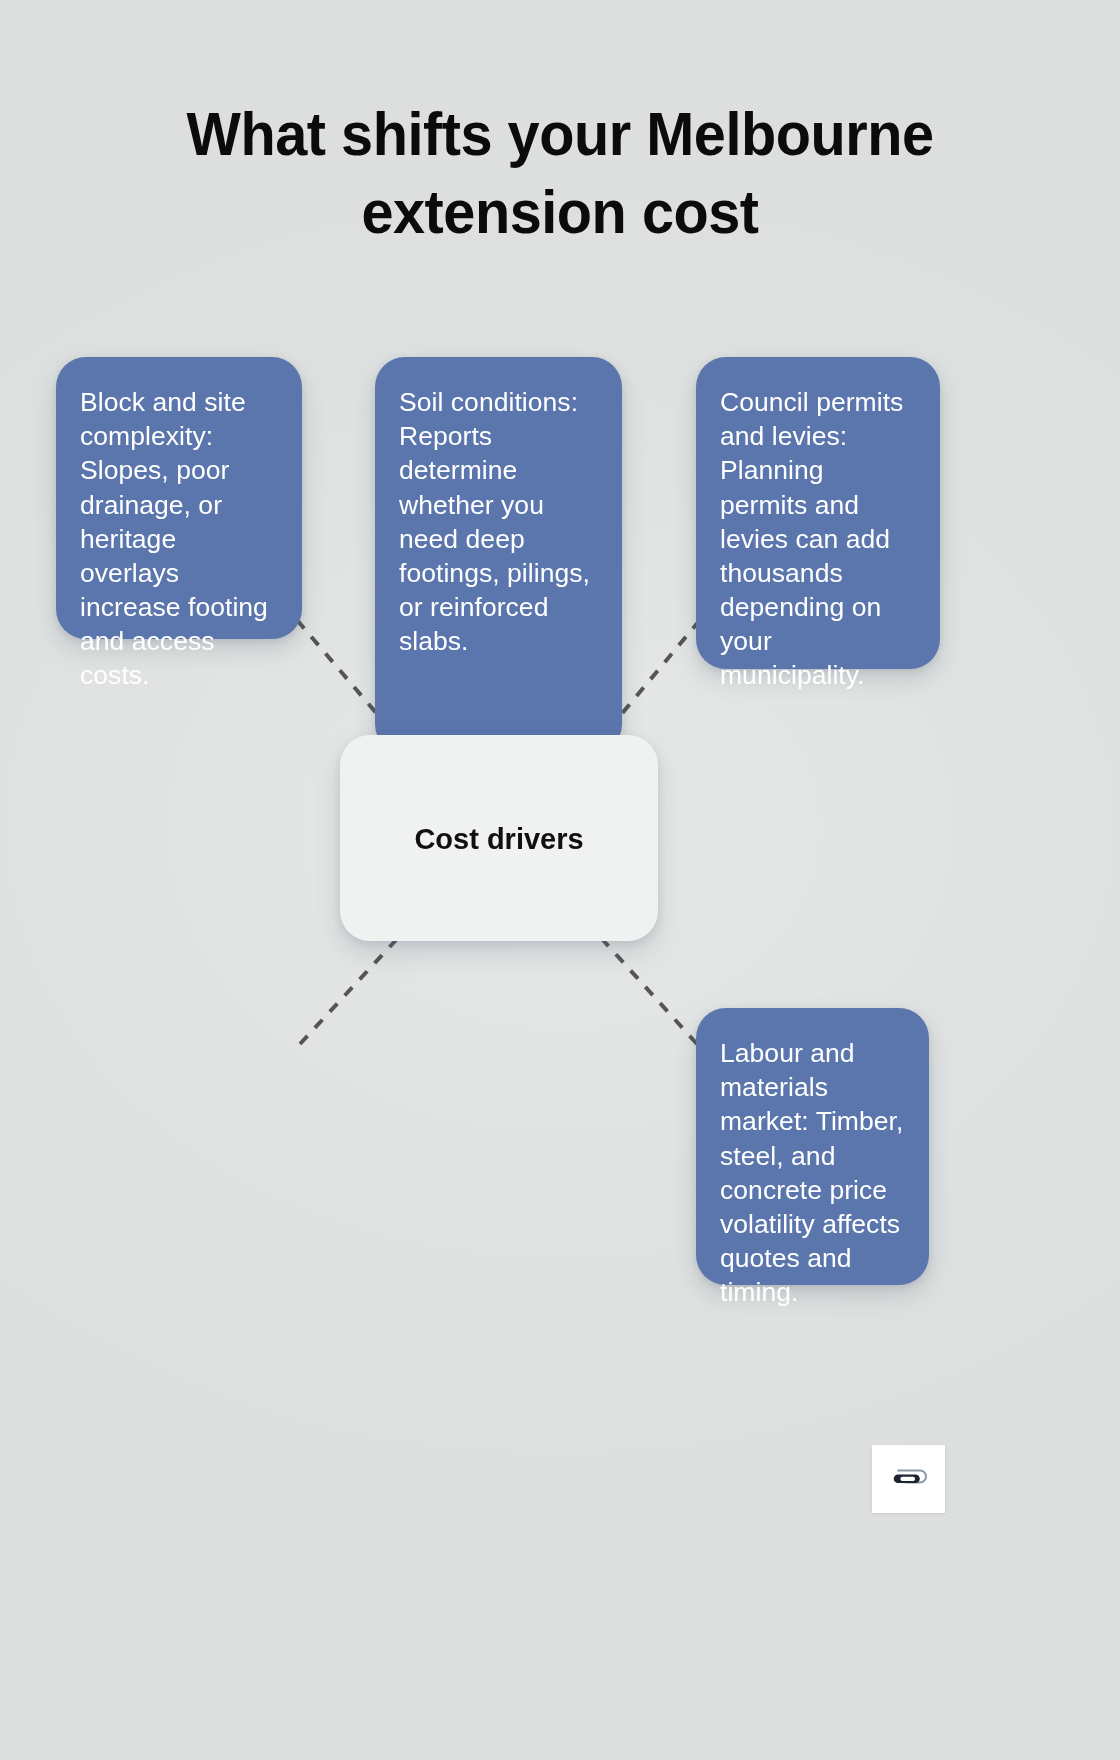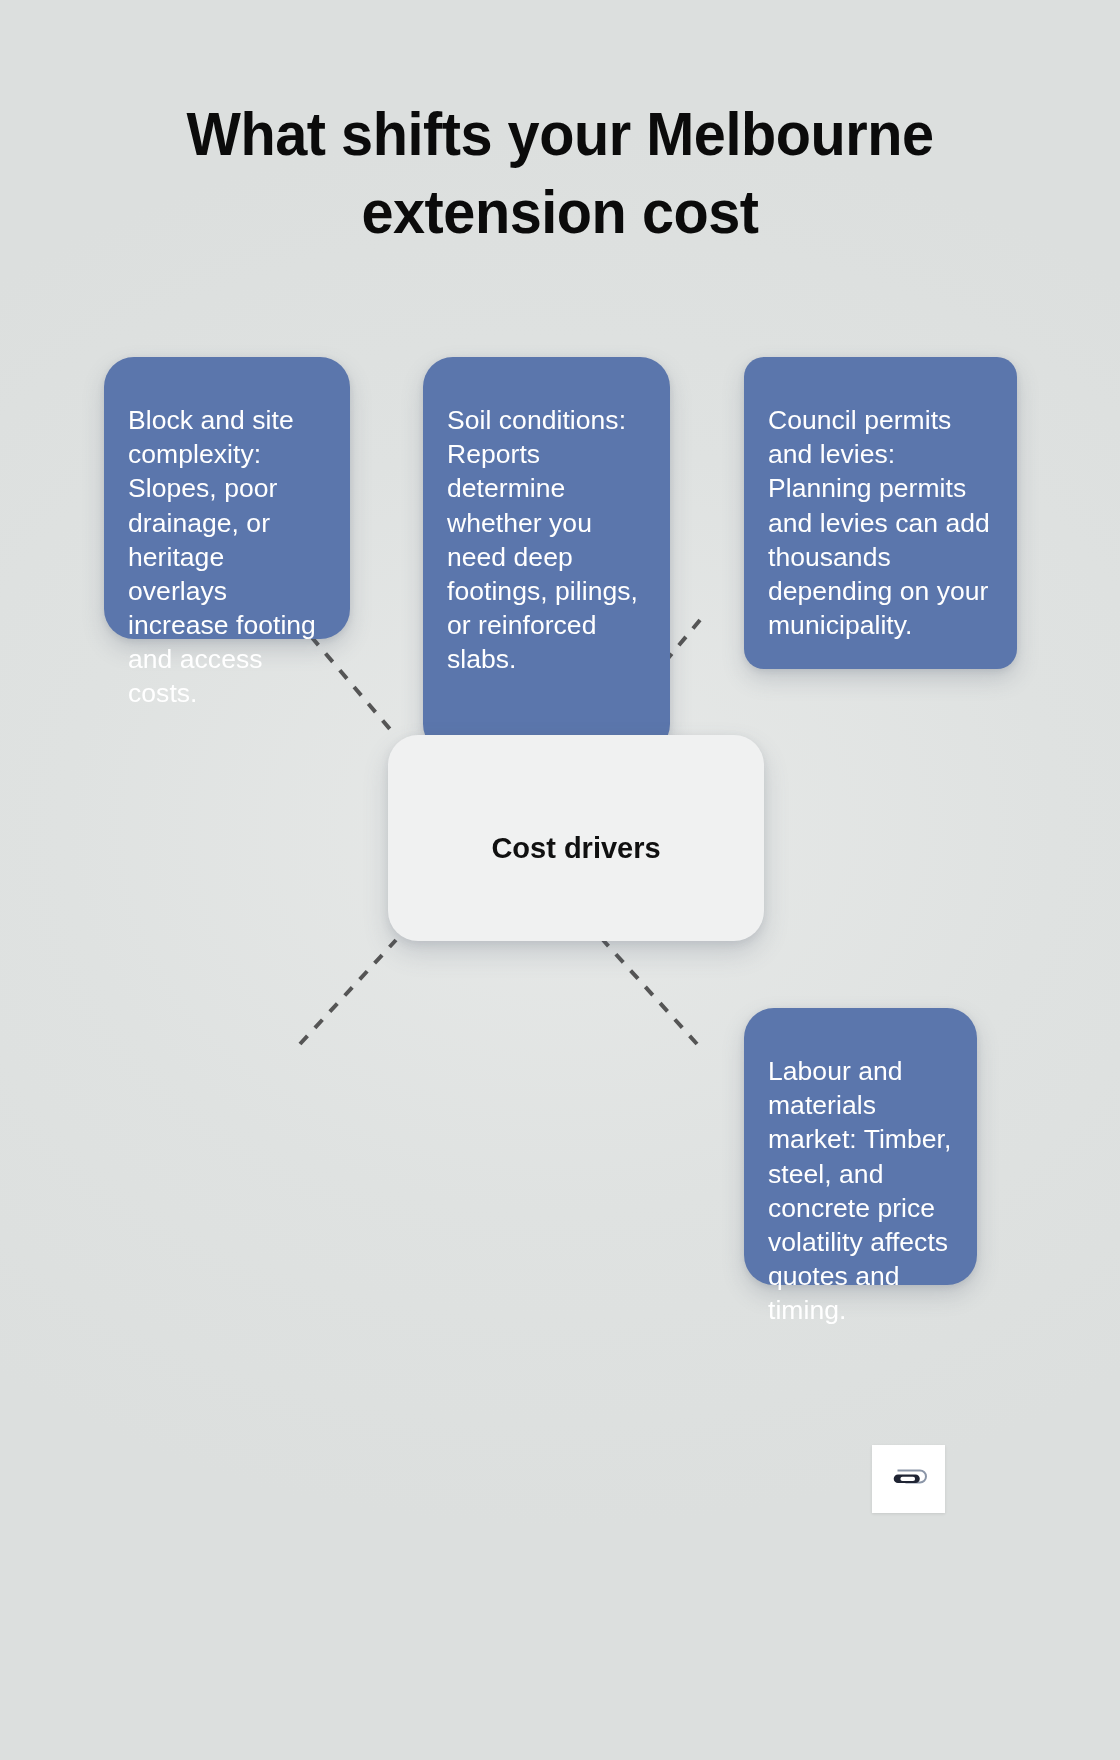--- a/index.html
+++ b/index.html
@@ -49,22 +49,21 @@
     top: 0;
     width: 1120px;
     height: 1760px;
     pointer-events: none;
   }
 
   
   .node {
     position: absolute;
     border-radius: 30px;
-    padding: 46px 24px 26px 24px;
-    margin-left: 48px;
+    padding: 28px 24px 26px 24px;
   }
 
   .leaf {
     background: #5b76ac;
     color: #ffffff;
     font-size: 26.5px;
     line-height: 1.29;
     letter-spacing: 0.05px;
     box-shadow: 0 10px 22px rgba(80, 92, 110, 0.22),
                 0 2px 6px rgba(80, 92, 110, 0.14);
@@ -80,22 +79,22 @@
     justify-content: center;
     font-size: 29px;
     font-weight: 700;
     box-shadow: 0 12px 26px rgba(80, 92, 110, 0.20),
                 0 3px 8px rgba(80, 92, 110, 0.12);
   }
 
   
   #node-block      { left: 56px;  top: 357px;  width: 246px; height: 282px; }
   #node-soil       { left: 375px; top: 357px;  width: 247px; height: 397px; }
-  #node-council    { left: 696px; top: 357px;  width: 273px; height: 312px; border-radius: 20px; }
-  #node-center     { left: 340px; top: 735px;  width: 376px; height: 206px; }
+  #node-council    { left: 696px; top: 357px;  width: 244px; height: 312px; }
+  #node-center     { left: 340px; top: 735px;  width: 318px; height: 206px; }
   #node-finishes   { left: 56px;  top: 1008px; width: 246px; height: 344px; }
   #node-labour     { left: 696px; top: 1008px; width: 233px; height: 277px; }
 
   
   #logo-box {
     position: absolute;
     left: 872px;
     top: 1445px;
     width: 73px;
     height: 68px;

